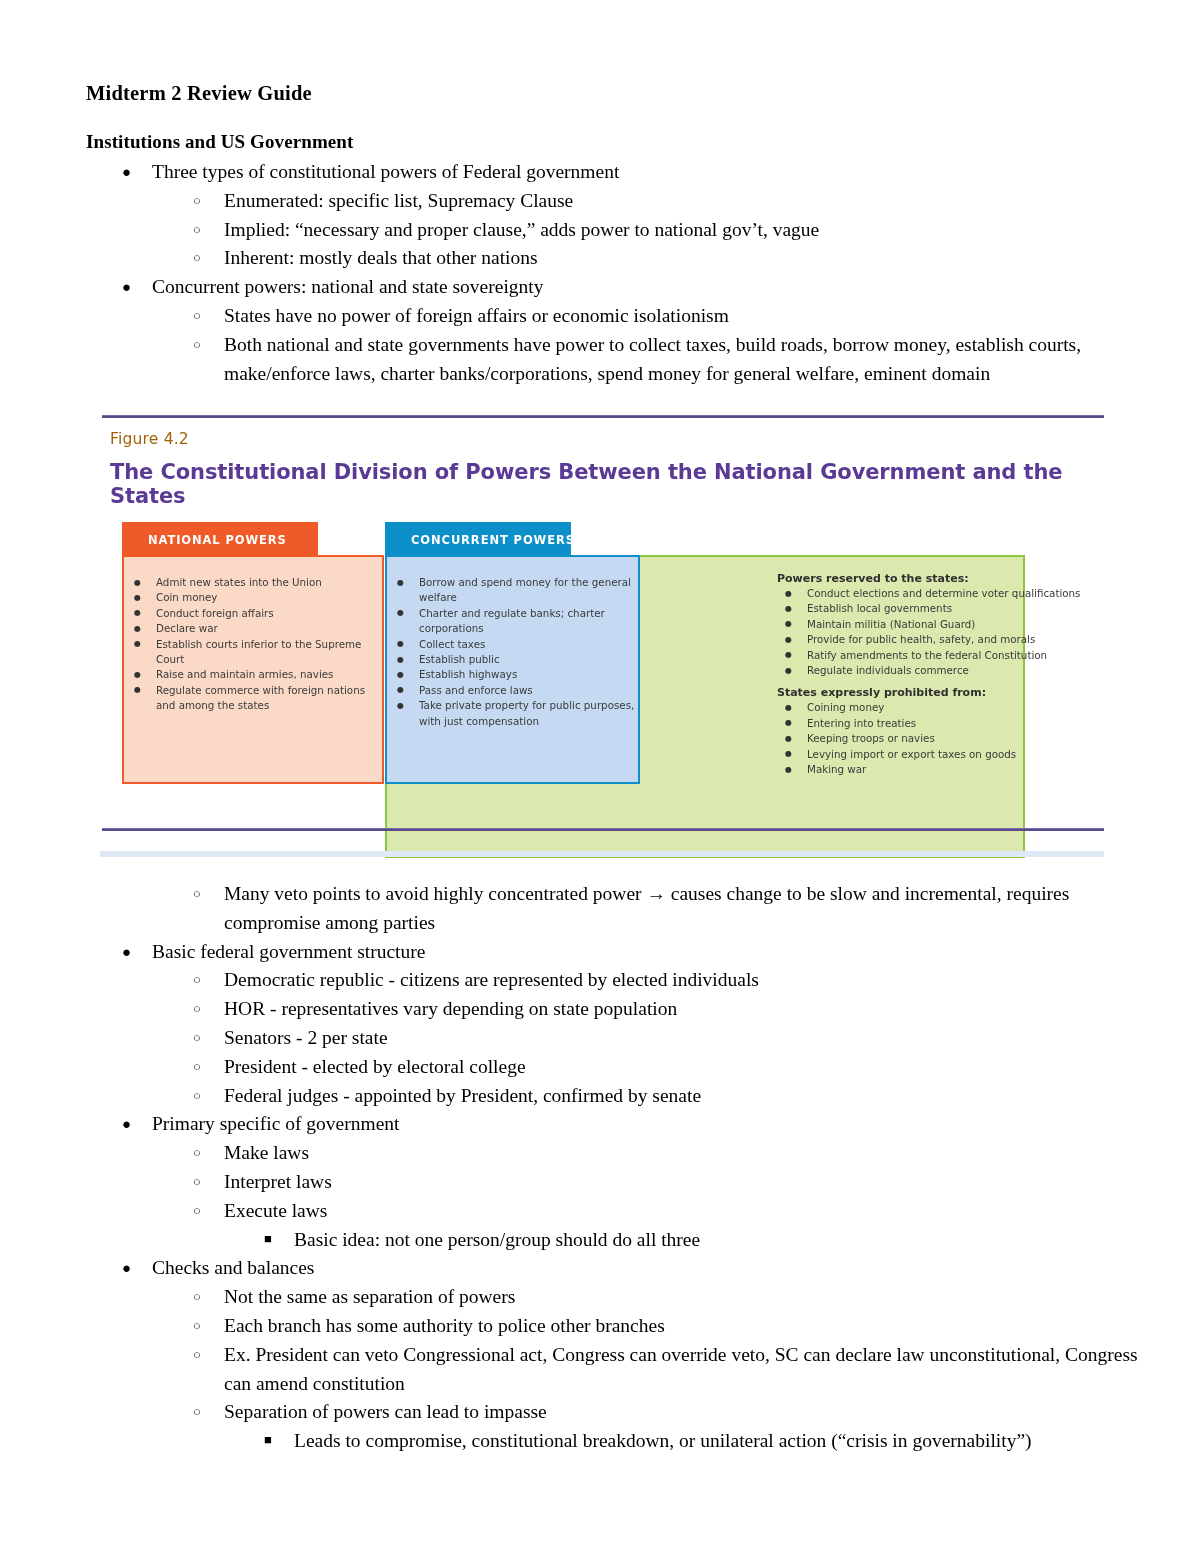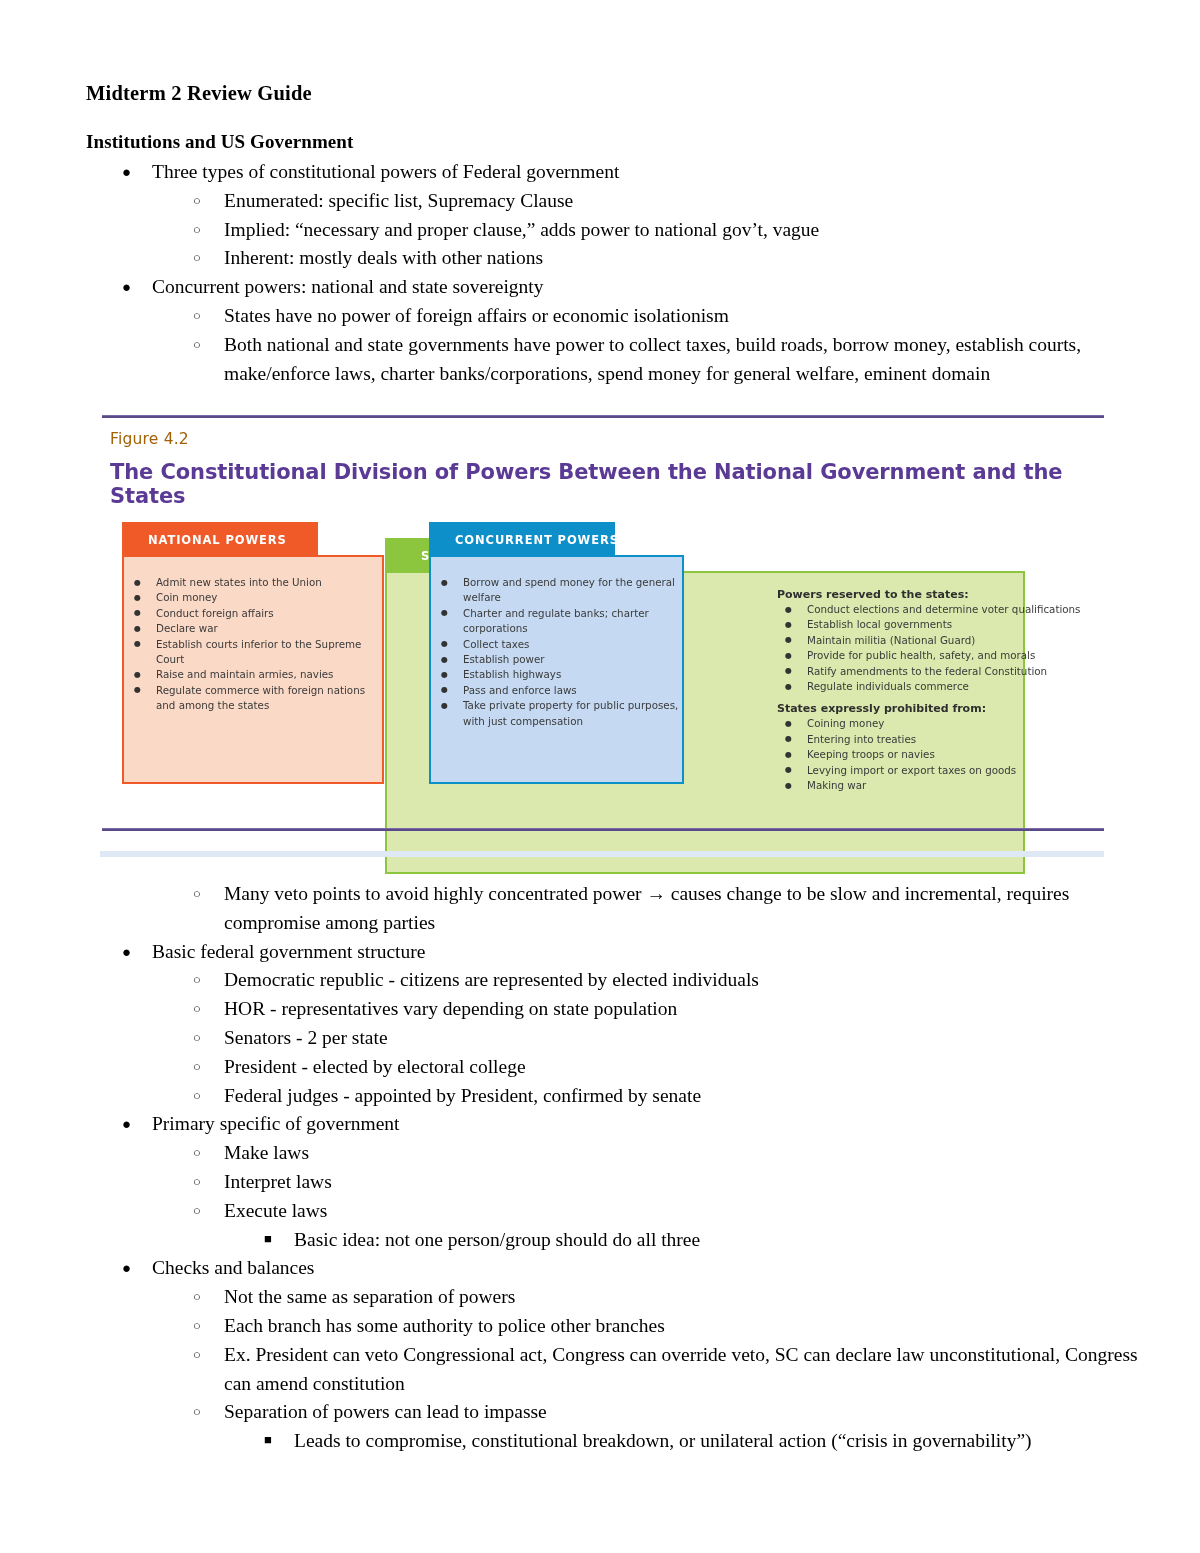--- a/index.html
+++ b/index.html
@@ -95,21 +95,21 @@
   .fig-body {
     position: relative;
     margin-top: 14px;
     height: 336px;
     width: 1002px;
   }
 
   
   .panel-state {
     position: absolute;
-    left: 283px; top: 16px;
+    left: 283px; top: 0px;
     width: 774px; height: 336px;
   }
   .panel-state .tab {
     position: absolute; left: 0; top: 0;
     width: 182px; height: 38px;
     background: #8cc63e;
   }
   .panel-state .body {
     position: absolute; left: 0; top: 33px;
     width: 640px; height: 303px;
@@ -132,21 +132,21 @@
     position: absolute; left: 0; top: 33px;
     width: 262px; height: 229px;
     background: #fbd9c7;
     border: 2.5px solid #ef5a28;
   }
 
   
   .panel-concurrent {
     position: absolute;
     left: 283px; top: 0px;
-    width: 255px; height: 262px; margin-left: 44px;
+    width: 255px; height: 262px;
   }
   .panel-concurrent .tab {
     position: absolute; left: 0; top: 0;
     width: 186px; height: 38px;
     background: #0d8fca;
   }
   .panel-concurrent .body {
     position: absolute; left: 0; top: 33px;
     width: 255px; height: 229px;
     background: #c5daf2;
@@ -236,21 +236,21 @@
       <div class="li lvl2">
         <span class="bullet">○</span>
         <span class="txt">Enumerated: specific list, Supremacy Clause</span>
       </div>
       <div class="li lvl2">
         <span class="bullet">○</span>
         <span class="txt">Implied: “necessary and proper clause,” adds power to national gov’t, vague</span>
       </div>
       <div class="li lvl2">
         <span class="bullet">○</span>
-        <span class="txt">Inherent: mostly deals with other nations</span>
+        <span class="txt">Inherent: mostly deals that other nations</span>
       </div>
       <div class="li lvl1">
         <span class="bullet">●</span>
         <span class="txt">Concurrent powers: national and state sovereignty</span>
       </div>
       <div class="li lvl2">
         <span class="bullet">○</span>
         <span class="txt">States have no power of foreign affairs or economic isolationism</span>
       </div>
       <div class="li lvl2">
@@ -308,21 +308,21 @@
       </div>
 
       <div class="panel-concurrent">
         <div class="tab"></div>
         <div class="body"></div>
         <div class="tab-label">CONCURRENT POWERS</div>
         <ul class="plist" id="concurrent-list">
             <li>Borrow and spend money for the general welfare</li>
             <li>Charter and regulate banks; charter corporations</li>
             <li>Collect taxes</li>
-            <li>Establish power</li>
+            <li>Establish public</li>
             <li>Establish highways</li>
             <li>Pass and enforce laws</li>
             <li>Take private property for public purposes, with just compensation</li>
           </ul>
       </div>
 
     </div>
   </div>
 
   <div class="rule-purple-bottom"></div>

